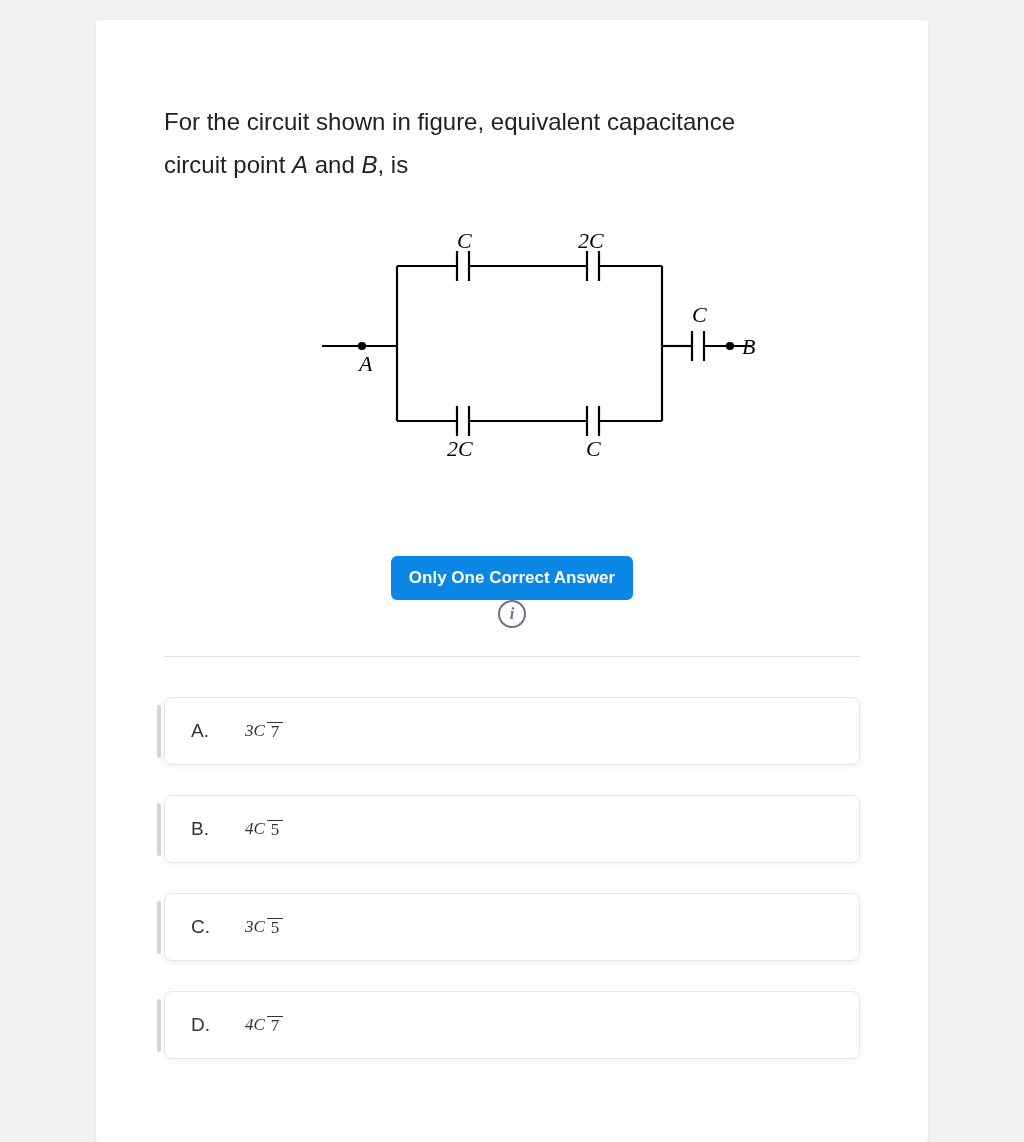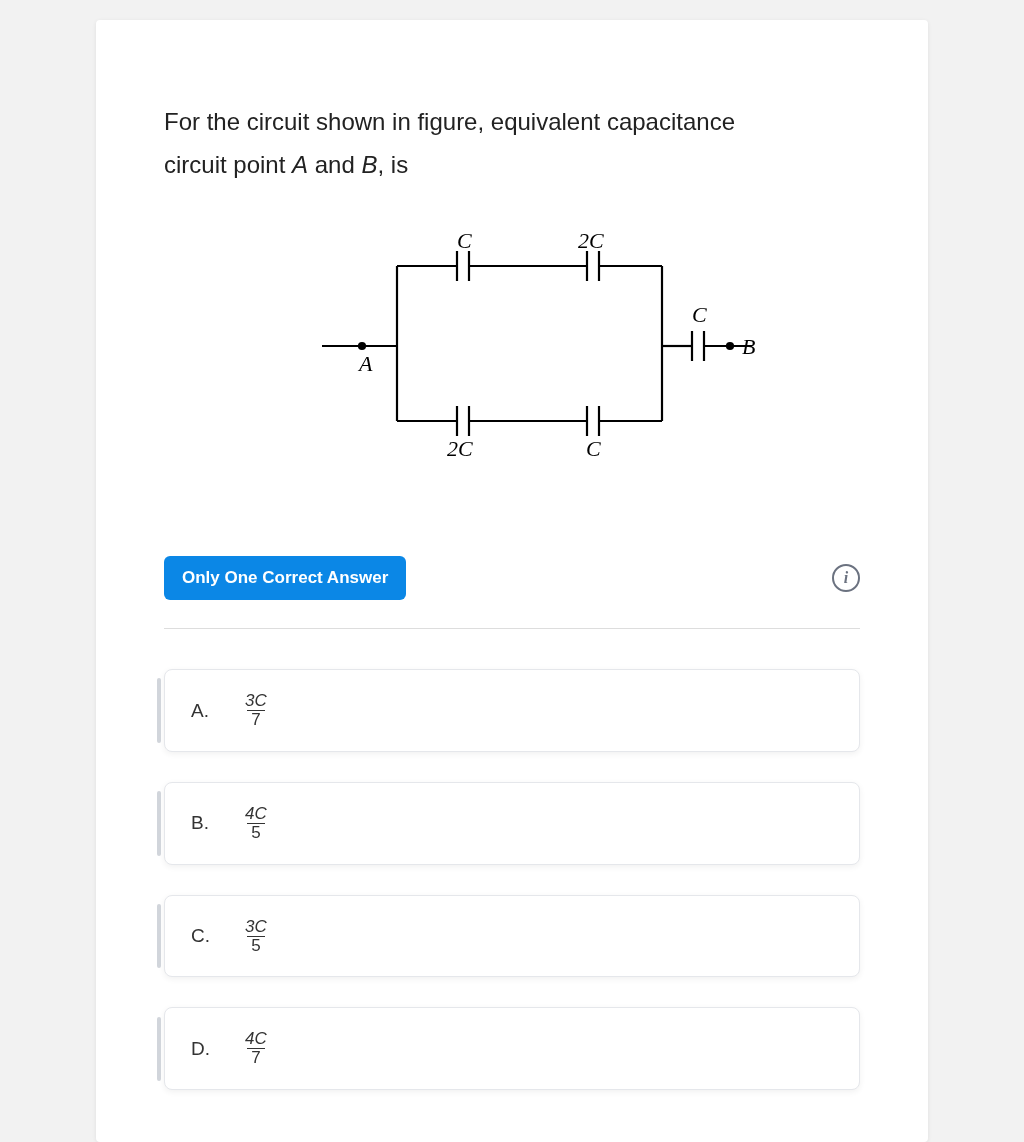--- a/index.html
+++ b/index.html
@@ -32,20 +32,21 @@
     justify-content: center;
     margin: 10px 0 80px 0;
   }
   .badge-row {
     display: flex;
     align-items: center;
     justify-content: space-between;
     border-bottom: 1px solid #ddd;
     padding-bottom: 28px;
     margin-bottom: 40px;
+    flex-direction: column;
   }
   .badge {
     background: #0b87e6;
     color: #fff;
     font-weight: 600;
     font-size: 17px;
     padding: 12px 18px;
     border-radius: 6px;
   }
   .info-icon {
@@ -81,23 +82,23 @@
     border-radius: 2px;
   }
   .opt-letter {
     font-size: 19px;
     color: #333;
     margin-right: 28px;
     min-width: 24px;
   }
   .frac {
     display: inline-flex;
-    flex-direction: column;
+    flex-direction: row;
     align-items: center;
-    font-family: Liberation Sans, sans-serif;
+    font-family: Liberation Serif, serif;
     font-style: italic;
     font-size: 17px;
     line-height: 1.05;
     color: #333;
   }
   .frac .num { padding: 0 2px; }
   .frac .den {
     border-top: 1.2px solid #333;
     padding: 0 4px;
     font-style: normal;

